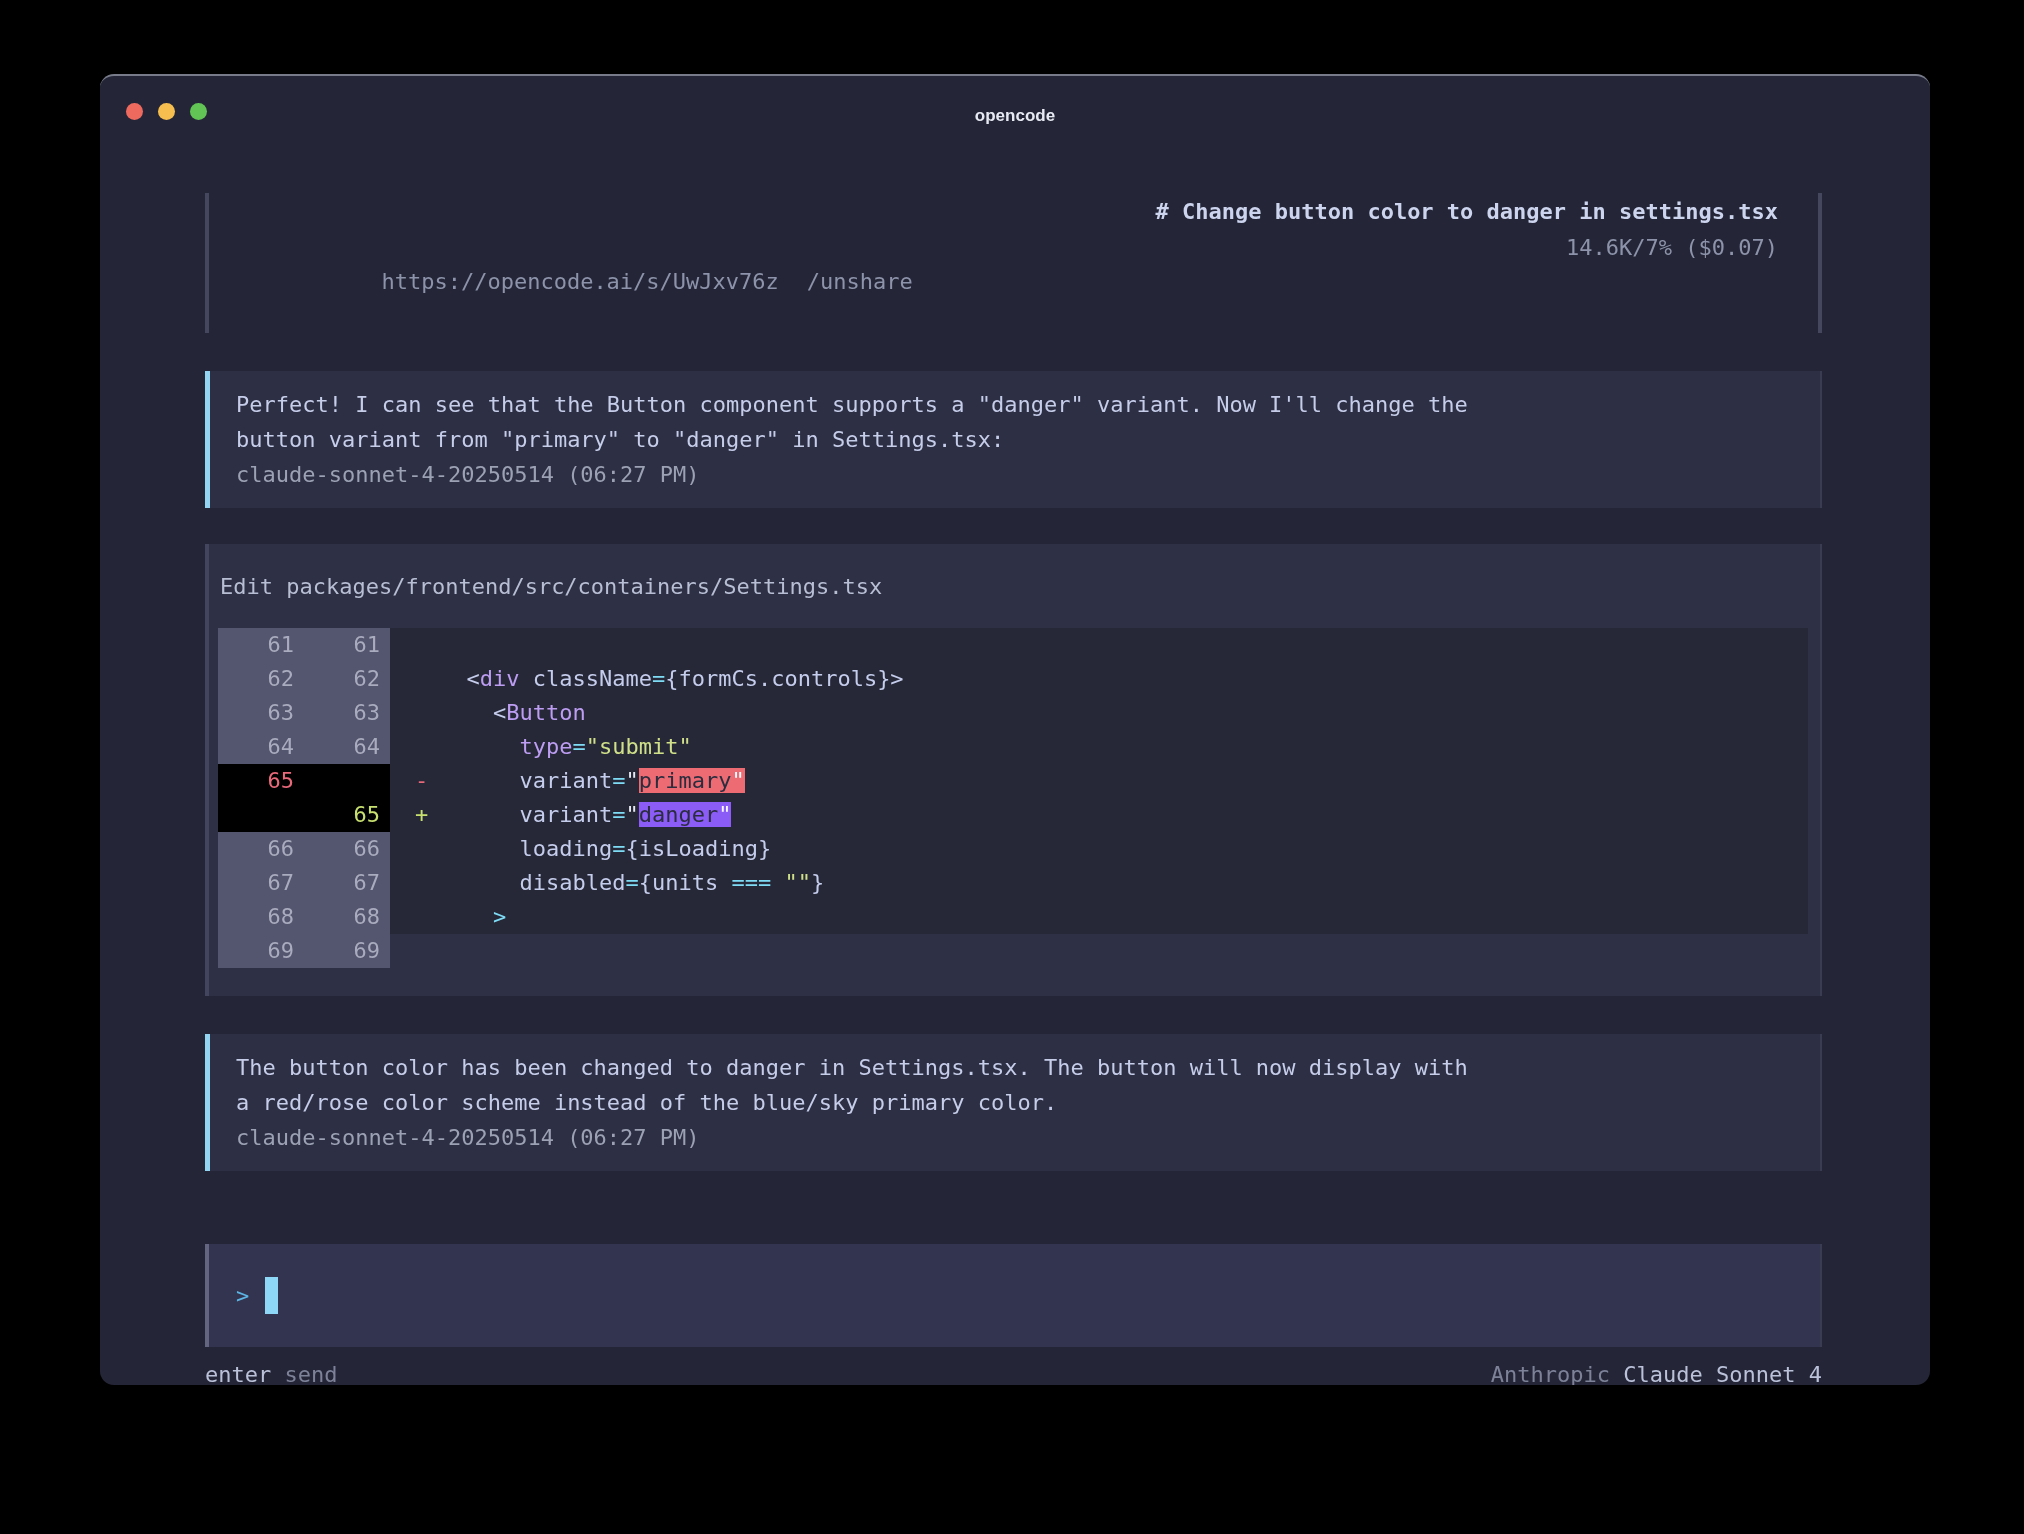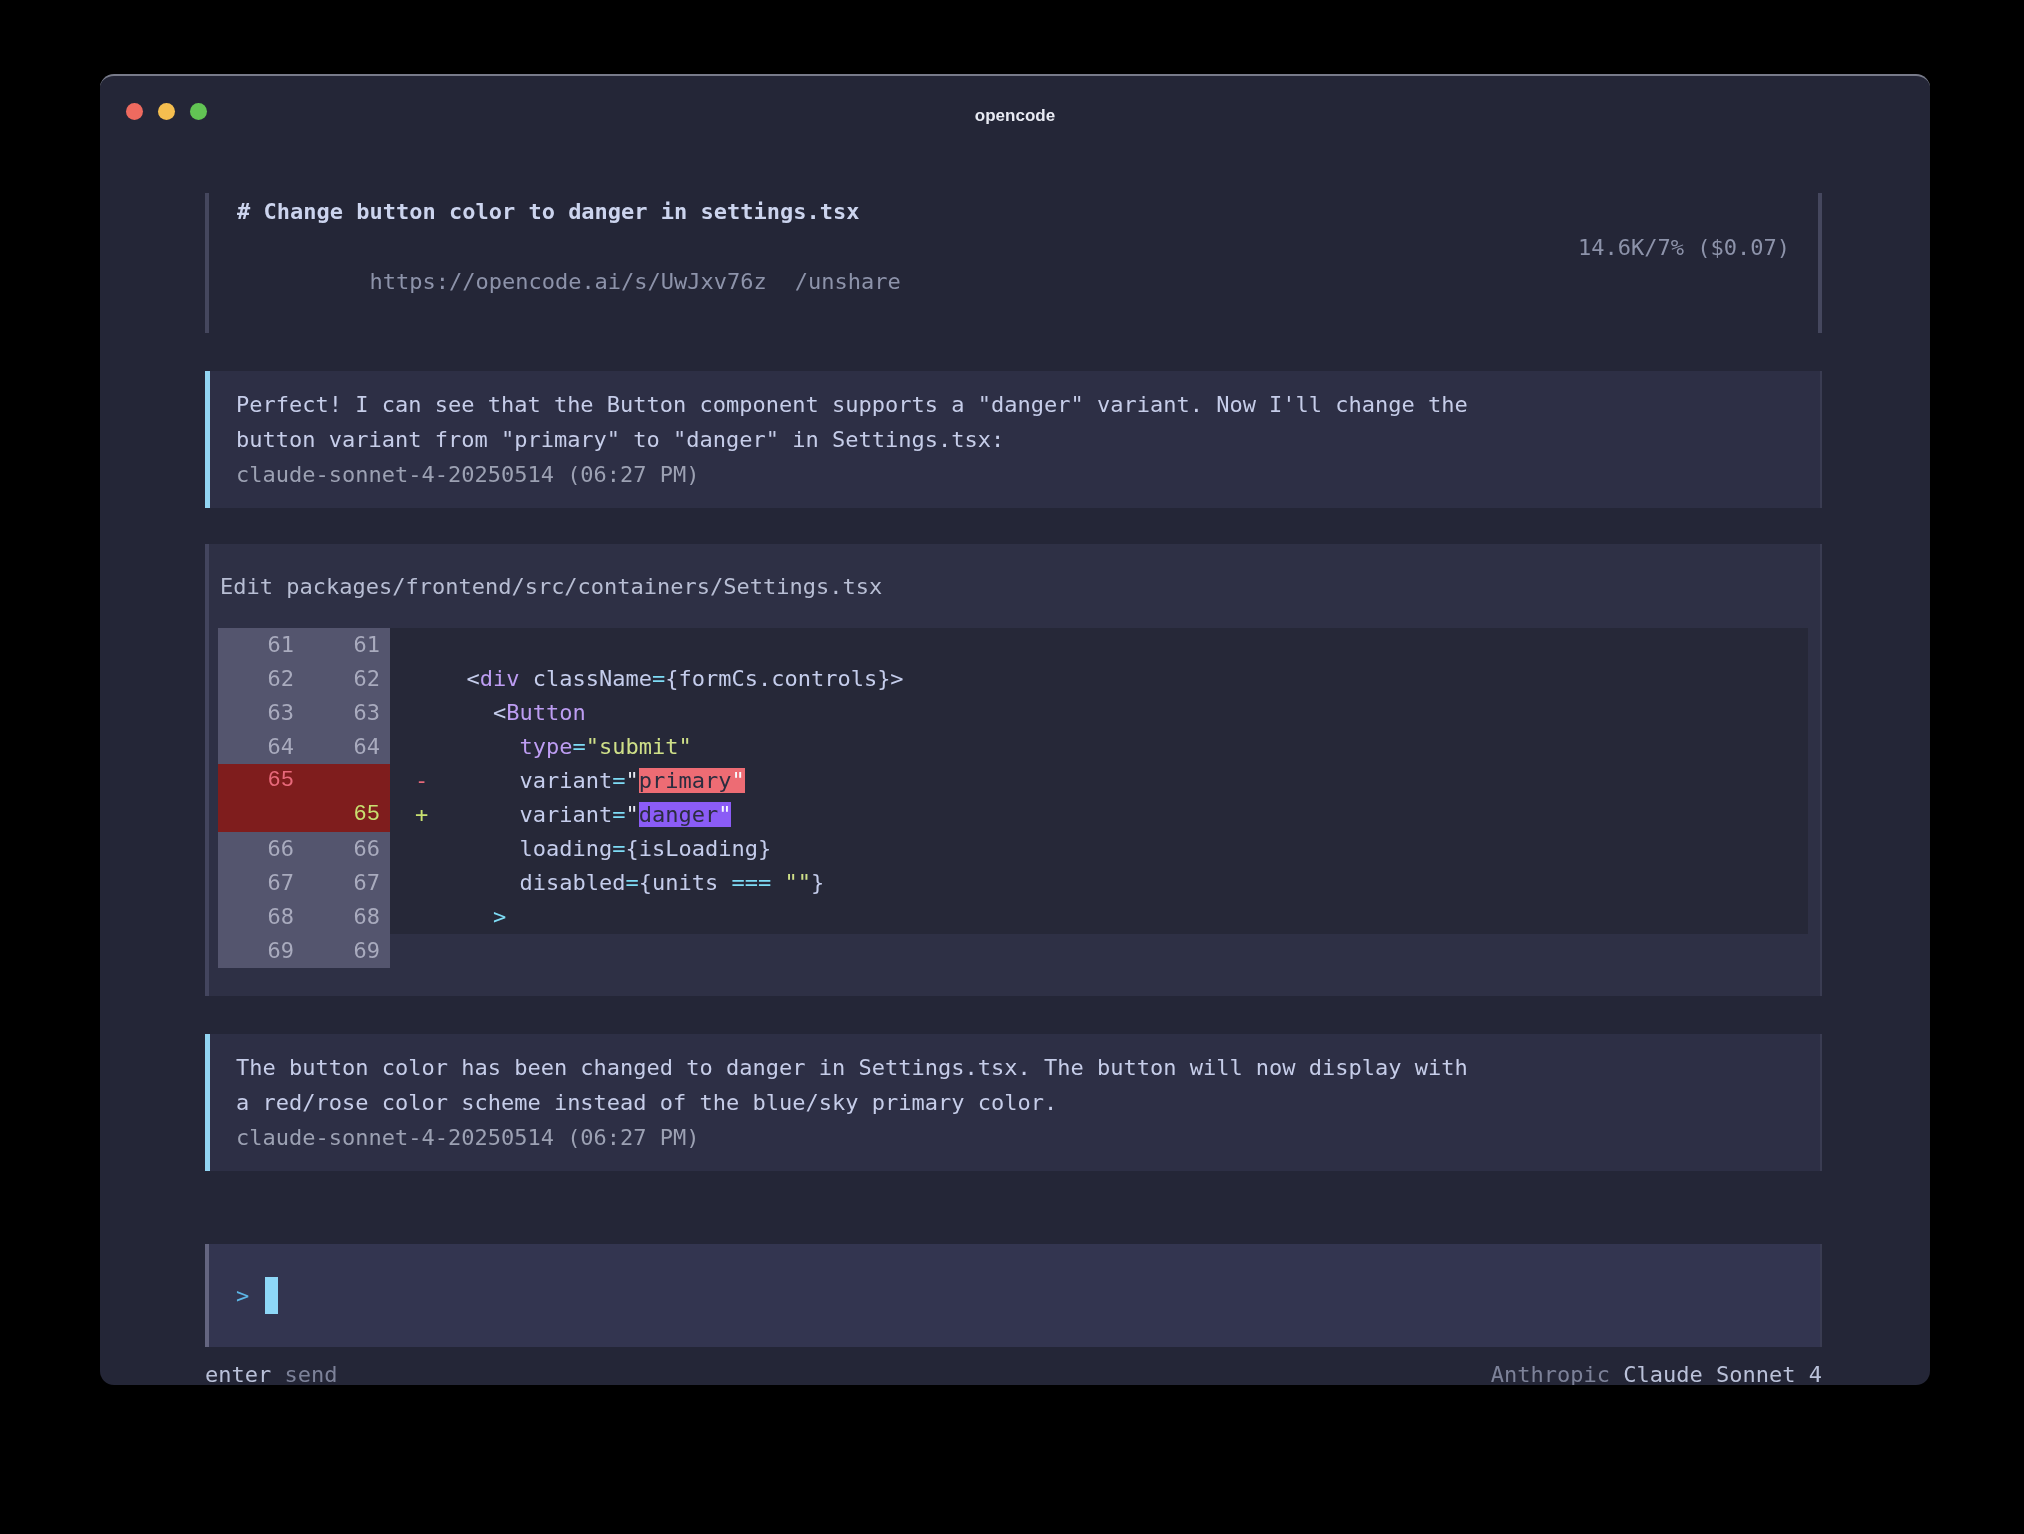--- a/index.html
+++ b/index.html
@@ -15,40 +15,40 @@
   .titlebar { flex:none; height:58px; position:relative;
     display:flex; align-items:flex-end; justify-content:center; padding-bottom:8px; }
   .traffic { position:absolute; left:26px; top:27px; display:flex; gap:15px; }
   .dot { width:17px; height:17px; border-radius:50%; border:none; padding:0; cursor:default; }
   .dot.red { background:#ee6a5f; } .dot.yellow { background:#f5be4f; } .dot.green { background:#62c454; }
   .title { font-family:"Liberation Sans", sans-serif; font-weight:bold; font-size:17px; color:#e8eaf3; }
 
   .content { flex:1; display:flex; flex-direction:column; padding:59px 108px 0 105px; }
 
   
-  .hdr { border-left:4px solid #45475e; border-right:4px solid #45475e; padding:0 28px; }
+  .hdr { border-left:4px solid #45475e; border-right:4px solid #45475e; padding:0 40px;text-align:right; }
   .hdr-title { font-weight:bold; color:#ccd4ee; line-height:38px; white-space:pre; }
   .hdr-sub { display:flex; justify-content:space-between; color:#8d93aa; line-height:34px; white-space:pre; }
   .unshare { margin-left:28px; color:#8d93aa; text-decoration:none; }
 
   
   .msg { margin-top:38px; background:#2d2f45; border-left:5px solid #92d4f2; border-right:2px solid #3a3c52;
          padding:16px 26px; }
   .msg .line { line-height:35px; white-space:pre; color:#c6cde9; }
   .msg .meta { line-height:35px; white-space:pre; color:#9ca1b3; }
 
   
   .edit { margin-top:36px; background:#2e3045; border-left:4px solid #43455e; border-right:2px solid #3a3c52;
           padding:26px 12px 28px 0; }
   .edit-title { color:#b8bed4; line-height:34px; padding-left:11px; margin-bottom:24px; white-space:pre; }
   .difftable { margin-left:9px; }
   .drow { display:flex; height:34px; line-height:34px; }
   .gut { flex:none; width:172px; display:flex; background:#54556e; }
   .gut .on, .gut .nn { width:86px; text-align:right; padding-right:10px; color:#a9abbe; white-space:pre; }
-  .drow.del .gut, .drow.add .gut { background:#7f1d1d;font-family:Liberation Mono, monospace; }
+  .drow.del .gut, .drow.add .gut { background:#000000; }
   .drow.del .gut .on { color:#e8697a; }
   .drow.add .gut .nn { color:#c8e070; }
   .rest { flex:1; background:#262838; display:flex; white-space:pre;padding-left:16px; }
   .marker { flex:none; width:34px; padding-left:9px; }
   .drow.del .marker { color:#e8697a; }
   .drow.add .marker { color:#c8e070; }
   .codeline { flex:1; white-space:pre; }
   .c-fg{color:#c5cdec} .c-tag{color:#bd9df2} .c-kw{color:#bd9df2} .c-op{color:#7edcf5}
   .c-str{color:#cfe089} .c-pale{color:#e7eaf3} .c-hld{color:#2b2d3f} .c-wht{color:#f8fafe}
   .b-red{background:#ed6c74} .b-grn{background:#8b5cf6}

